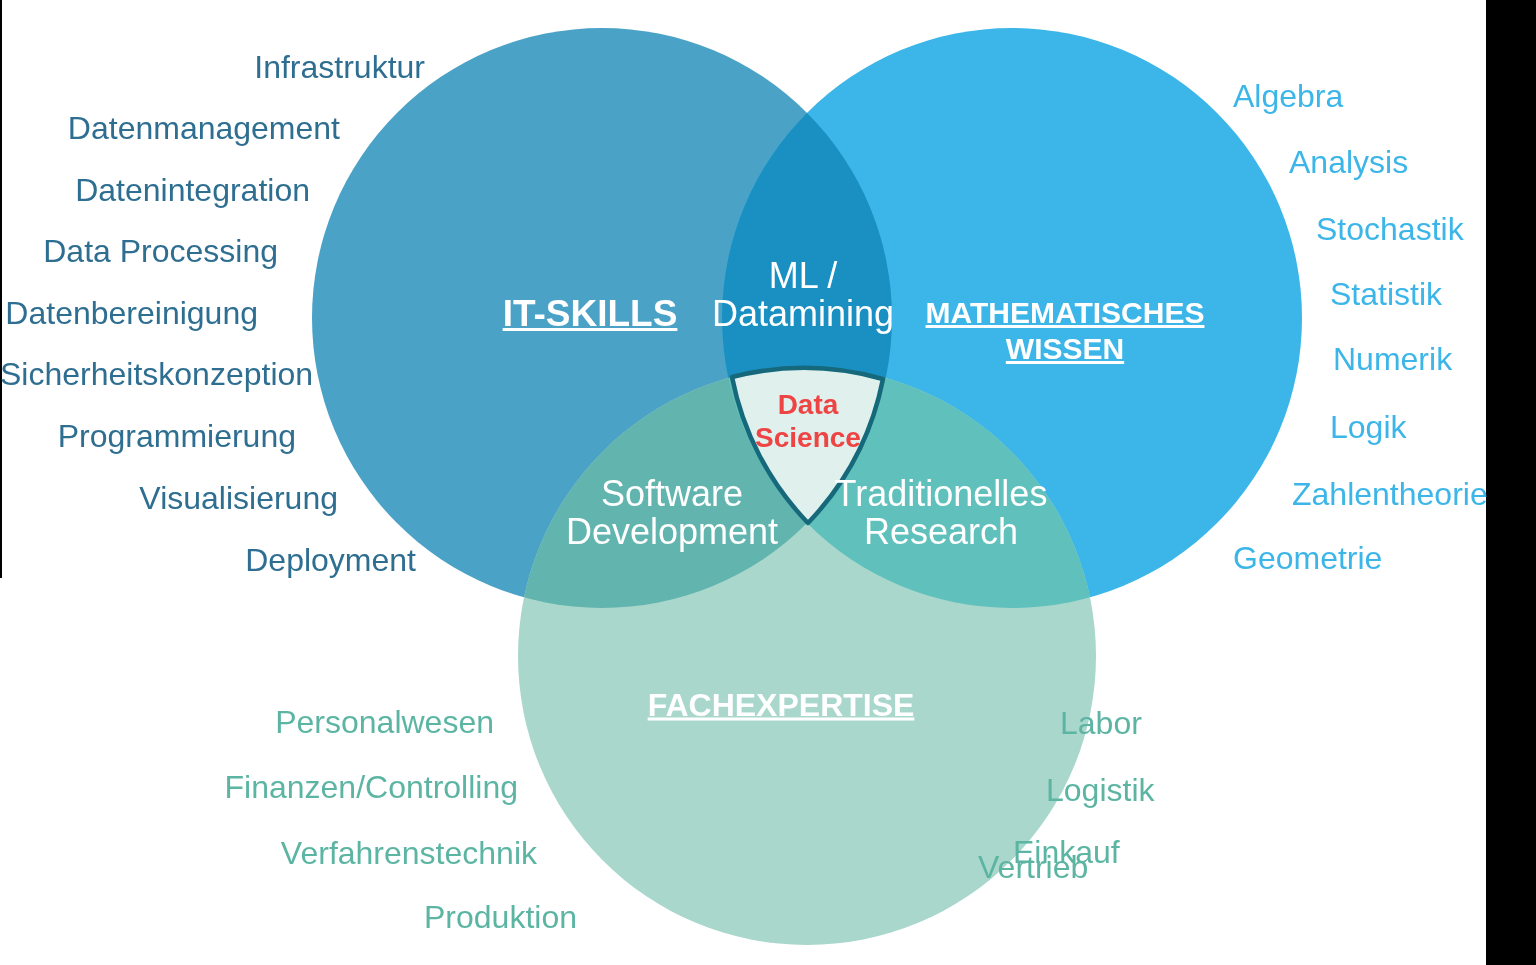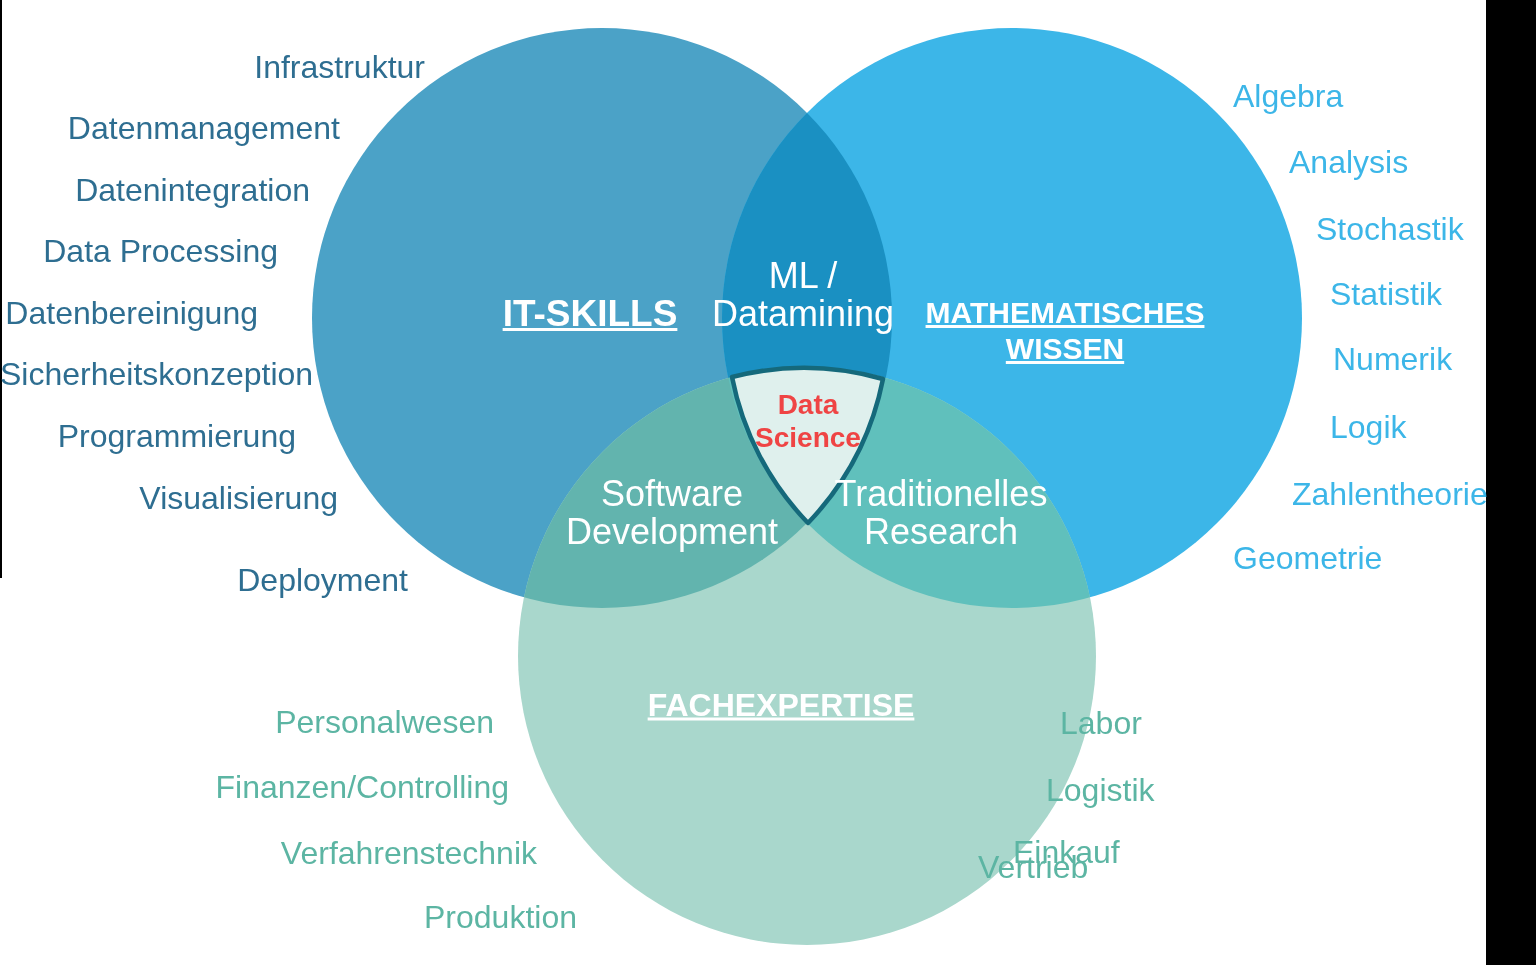--- a/index.html
+++ b/index.html
@@ -77,33 +77,33 @@
 Science</div>
 
   <div class="lbl it" style="left:0;width:425px;top:49px;">Infrastruktur</div>
   <div class="lbl it" style="left:0;width:340px;top:110px;">Datenmanagement</div>
   <div class="lbl it" style="left:0;width:310px;top:172px;">Datenintegration</div>
   <div class="lbl it" style="left:0;width:278px;top:233px;">Data Processing</div>
   <div class="lbl it" style="left:0;width:258px;top:295px;">Datenbereinigung</div>
   <div class="lbl it" style="left:0;width:272px;top:356px;">Sicherheitskonzeption</div>
   <div class="lbl it" style="left:0;width:296px;top:418px;">Programmierung</div>
   <div class="lbl it" style="left:0;width:338px;top:480px;">Visualisierung</div>
-  <div class="lbl it" style="left:8px;width:400px;top:542px;margin-top:20px;">Deployment</div>
+  <div class="lbl it" style="left:16px;width:400px;top:542px;">Deployment</div>
 
   <div class="lbl math" style="left:1233px;top:78px;">Algebra</div>
   <div class="lbl math" style="left:1289px;top:144px;">Analysis</div>
   <div class="lbl math" style="left:1316px;top:211px;">Stochastik</div>
   <div class="lbl math" style="left:1330px;top:276px;">Statistik</div>
   <div class="lbl math" style="left:1333px;top:341px;">Numerik</div>
   <div class="lbl math" style="left:1330px;top:409px;">Logik</div>
   <div class="lbl math" style="left:1292px;top:476px;">Zahlentheorie</div>
   <div class="lbl math" style="left:1233px;top:540px;text-align:center;">Geometrie</div>
 
   <div class="lbl fach ra" style="left:0;width:494px;top:676px;">Personalwesen</div>
-  <div class="lbl fach ra" style="left:7px;width:502px;top:741px;">Finanzen/Controlling</div>
+  <div class="lbl fach ra" style="left:16px;width:502px;top:741px;">Finanzen/Controlling</div>
   <div class="lbl fach ra" style="left:0;width:537px;top:807px;">Verfahrenstechnik</div>
   <div class="lbl fach ra" style="left:0;width:577px;top:871px;">Produktion</div>
 
   <div class="lbl fach" style="left:1060px;top:677px;">Labor</div>
   <div class="lbl fach" style="left:1046px;top:744px;">Logistik</div>
   <div class="lbl fach" style="left:1013px;top:806px;">Einkauf</div>
   <div class="lbl fach" style="left:978px;top:821px;">Vertrieb</div>
 
 </div>
 

